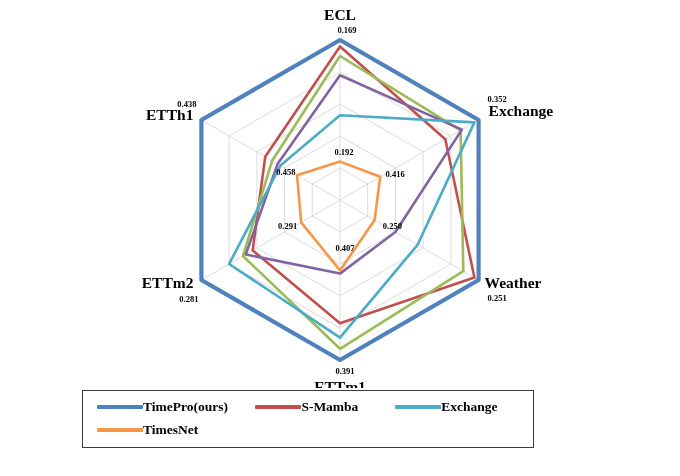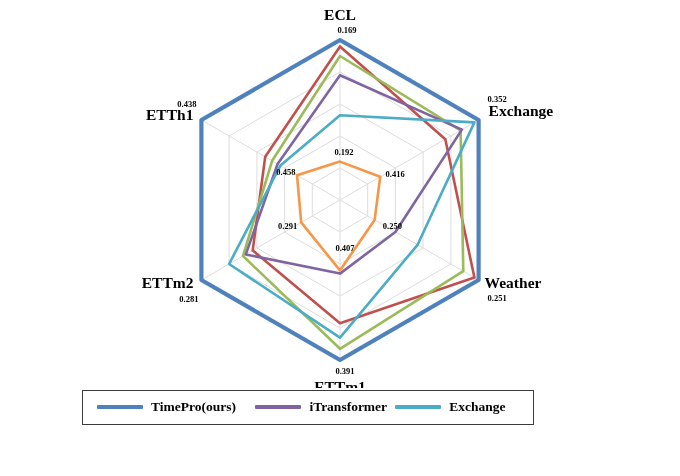--- a/index.html
+++ b/index.html
@@ -6,21 +6,21 @@
   .figure{
     width:616px;height:476px;background:#ffffff;position:relative;
     font-family:"Liberation Serif", serif;overflow:hidden;
   }
   .chart-svg{display:block;}
   .legend-box{
     width:452px;margin:2px auto 0;border:1.5px solid #3a3a3a;
     padding:8px 14px 9px;display:grid;grid-template-columns:1.15fr 1fr 1fr;
     gap:7px 16px;background:#fff;box-sizing:border-box;
   }
-  .legend-item{display:flex;align-items:center;gap:8px;min-width:0;}
+  .legend-item{display:flex;align-items:center;min-width:0;}
   .legend-swatch{width:46px;height:4px;flex:0 0 auto;border-radius:1px;}
   .legend-label{font-size:13.5px;font-weight:700;color:#000;white-space:nowrap;}
 </style>
 </head>
 <body>
 
 <div class="figure">
   <svg class="chart-svg" width="680" height="388" viewBox="0 0 680 388">
       <polygon points="340.0,168.0 367.7,184.0 367.7,216.0 340.0,232.0 312.3,216.0 312.3,184.0" fill="none" stroke="#dcdcdc" stroke-width="1"></polygon>
       <polygon points="340.0,136.0 395.4,168.0 395.4,232.0 340.0,264.0 284.6,232.0 284.6,168.0" fill="none" stroke="#dcdcdc" stroke-width="1"></polygon>
@@ -57,21 +57,25 @@
       <text x="193.4" y="120.0" text-anchor="end" font-size="15.5" font-weight="700" fill="#000" font-family="&quot;Liberation Serif&quot;, serif">ETTh1</text>
       <text x="196.4" y="107.0" text-anchor="end" font-size="8.5" font-weight="700" fill="#000" font-family="&quot;Liberation Serif&quot;, serif">0.438</text>
       <text x="295.4" y="175.0" text-anchor="end" font-size="8.5" font-weight="700" fill="#000" font-family="&quot;Liberation Serif&quot;, serif">0.458</text>
     </svg>
   <div class="legend-box">
       <div class="legend-item">
         <span class="legend-swatch" style="background: rgb(79, 129, 189);"></span>
         <span class="legend-label">TimePro(ours)</span>
       </div>
       <div class="legend-item">
-        <span class="legend-swatch" style="background: rgb(128, 100, 162);"></span>
-        <span class="legend-label">iTransformer</span>
+        <span class="legend-swatch" style="background: rgb(192, 80, 77);"></span>
+        <span class="legend-label">S-Mamba</span>
       </div>
       <div class="legend-item">
         <span class="legend-swatch" style="background: rgb(75, 172, 198);"></span>
         <span class="legend-label">Exchange</span>
       </div>
+      <div class="legend-item">
+        <span class="legend-swatch" style="background: rgb(247, 150, 70);"></span>
+        <span class="legend-label">TimesNet</span>
+      </div>
     </div>
 </div>
 
 </body></html>

